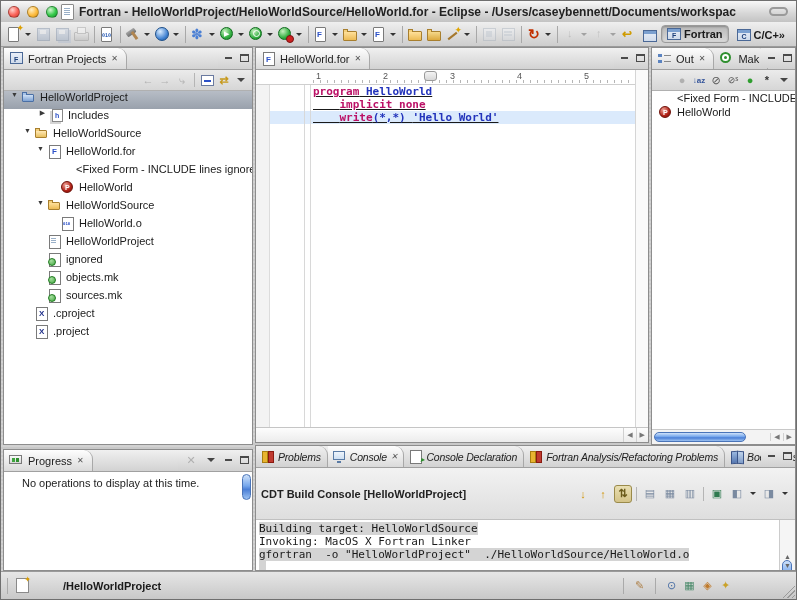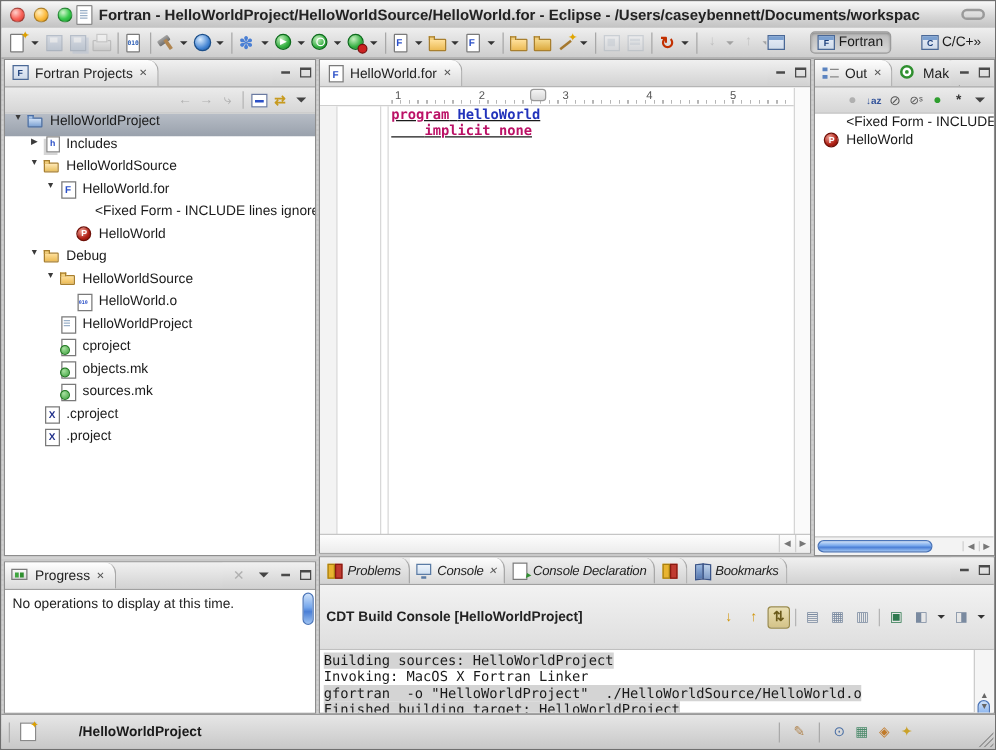--- a/index.html
+++ b/index.html
@@ -53,21 +53,21 @@
   .tbi-search::before{content:"";left:2px;top:9px;width:11px;height:2px;background:#a5782e;transform:rotate(-38deg);}
   .tbi-search::after{content:"✦";color:#e0a500;font-size:9px;right:0;top:0;}
   .tbi-toggle-mark-occurrences::before,.tbi-toggle-block-selection::before{content:"";left:2px;top:2px;width:11px;height:11px;border:1px solid #99a5b5;background:linear-gradient(#f5f7fa,#d5dae2);}
   .tbi-toggle-mark-occurrences::after{content:"";left:5px;top:5px;width:6px;height:6px;background:#b9c4d2;}
   .tbi-toggle-block-selection::after{content:"";left:4px;top:5px;width:8px;height:2px;background:#b9c4d2;box-shadow:0 3px 0 #b9c4d2;}
   .tbi-terminate::before{content:"↻";color:#c23000;font-weight:bold;font-size:14px;left:2px;top:1px;}
   .tbi-next-annotation::before{content:"↓";color:#8a8a8a;font-weight:bold;font-size:11px;left:5px;top:2px;}
   .tbi-previous-annotation::before{content:"↑";color:#8a8a8a;font-weight:bold;font-size:11px;left:5px;top:2px;}
   .tbi-last-edit-location::before{content:"↩";color:#cf9b00;font-weight:bold;font-size:12px;left:2px;top:2px;}
   .tbi-back::before{content:"←";color:#9a9a9a;font-weight:bold;font-size:12px;left:2px;top:2px;}
-  .perspectives{margin-left:auto;display:flex;align-items:center;gap:19px;flex:none;padding-right:2px;}
+  .perspectives{margin-left:auto;display:flex;align-items:flex-end;gap:3px;flex:none;padding-right:2px;font-weight:bold;}
   .persp{display:flex;align-items:center;gap:3px;padding:2px 5px;border-radius:4px;font-size:11px;white-space:nowrap;}
   .persp.active{background:linear-gradient(#b9b9b9,#d8d8d8);box-shadow:inset 0 1px 2px #8a8a8a;border:1px solid #9a9a9a;}
   .pico{width:14px;height:12px;border:1px solid #4a6896;background:linear-gradient(#e8eef8,#cfdbeb);position:relative;box-sizing:border-box;flex:none;}
   .pico::before{content:"";position:absolute;left:0;right:0;top:0;height:3px;background:#7ba0d0;}
   .pico.f::after,.pico.c::after{position:absolute;left:4px;top:3px;font:bold 7px "Liberation Sans",sans-serif;color:#1c3f7a;}
   .pico.f::after{content:"F";}
   .pico.c::after{content:"C";}
   
   .panel{position:absolute;background:#fff;border:1px solid #8d8d8d;box-sizing:border-box;display:flex;flex-direction:column;}
   .tabrow{height:21px;background:linear-gradient(#f0f0f0,#d2d2d2);border-bottom:1px solid #a0a0a0;
@@ -156,21 +156,21 @@
   .overview{position:absolute;right:0;top:0;bottom:14px;width:12px;border-left:1px solid #d5d5d5;background:#fafafa;}
   .ehscroll{position:absolute;left:0;right:0;bottom:0;height:14px;border-top:1px solid #c5c5c5;background:linear-gradient(#fdfdfd,#ececec);display:flex;justify-content:flex-end;align-items:center;}
   .harrow{font-size:7px;color:#777;padding:0 3px;border-left:1px solid #d0d0d0;height:100%;display:flex;align-items:center;}
   
   .orow{height:14px;display:flex;align-items:center;font-size:11px;white-space:nowrap;overflow:hidden;}
   .ohscroll{position:absolute;left:0;right:0;bottom:0;height:14px;border-top:1px solid #c8c8c8;background:#f3f3f3;display:flex;align-items:center;}
   .aquathumb{background:linear-gradient(#cfe2fa,#76a7ec 45%,#4b7fd6 60%,#9cc2f2);border:1px solid #4a74b8;border-radius:6px;box-sizing:border-box;}
   .ohthumb{margin-left:2px;width:92px;height:10px;}
   .oharrows{margin-left:auto;display:flex;}
   
-  .progress-msg{padding:5px 6px;font-size:11px;color:#222;}
+  .progress-msg{padding:5px 6px;font-size:11px;color:#222;margin-left:12px;}
   .pvthumb{position:absolute;right:1px;top:2px;width:9px;height:26px;}
   
   .cheader{height:19px;display:flex;align-items:center;font-size:11px;font-weight:bold;color:#222;
     padding:16px 5px;background:linear-gradient(#f2f2f2,#dedede);border-bottom:1px solid #c0c0c0;flex:none;gap:2px;}
   .cheader .spacer{flex:1;}
   .ci{width:18px;height:16px;display:flex;align-items:center;justify-content:center;font-size:11px;font-weight:bold;flex:none;}
   .ci-gold{color:#d1950a;}
   .ci-lock{background:linear-gradient(#e9dfb2,#d4c388);border:1px solid #9a8a4a;border-radius:3px;color:#6a5a1a;width:16px;}
   .ci-gray{color:#7a8aa0;font-weight:normal;}
   .ci-pin{color:#2f7a4f;font-weight:normal;}
@@ -346,21 +346,21 @@
       <span class="vbi">
           <span class="menu-tri"></span>
         </span>
     </div>
     <div class="content" id="fp-tree">
         <div class="trow sel" style="padding-left: 4px;">
           <span class="tarrow">▼</span>
           <span class="tic tic-project"></span>
           <span class="tlabel">HelloWorldProject</span>
         </div>
-        <div class="trow" style="padding-left: 17px;">
+        <div class="trow" style="padding-left: 32px;">
           <span class="tarrow">▶</span>
           <span class="tic tic-includes"></span>
           <span class="tlabel">Includes</span>
         </div>
         <div class="trow" style="padding-left: 17px;">
           <span class="tarrow">▼</span>
           <span class="tic tic-sourcefolder"></span>
           <span class="tlabel">HelloWorldSource</span>
         </div>
         <div class="trow" style="padding-left: 30px;">
@@ -370,44 +370,39 @@
         </div>
         <div class="trow" style="padding-left: 56px;">
           <span class="tarrow"></span>
           <span class="tlabel">&lt;Fixed Form - INCLUDE lines ignored&gt;</span>
         </div>
         <div class="trow" style="padding-left: 43px;">
           <span class="tarrow"></span>
           <span class="tic tic-program"></span>
           <span class="tlabel">HelloWorld</span>
         </div>
-        <div class="trow" style="padding-left: 17px;">
-          <span class="tarrow">▼</span>
-          <span class="tic tic-folder"></span>
-          <span class="tlabel">Debug</span>
-        </div>
         <div class="trow" style="padding-left: 30px;">
           <span class="tarrow">▼</span>
           <span class="tic tic-folder"></span>
           <span class="tlabel">HelloWorldSource</span>
         </div>
         <div class="trow" style="padding-left: 43px;">
           <span class="tarrow"></span>
           <span class="tic tic-obj"></span>
           <span class="tlabel">HelloWorld.o</span>
         </div>
         <div class="trow" style="padding-left: 30px;">
           <span class="tarrow"></span>
           <span class="tic tic-doc"></span>
           <span class="tlabel">HelloWorldProject</span>
         </div>
         <div class="trow" style="padding-left: 30px;">
           <span class="tarrow"></span>
           <span class="tic tic-mk"></span>
-          <span class="tlabel">cproject</span>
+          <span class="tlabel">ignored</span>
         </div>
         <div class="trow" style="padding-left: 30px;">
           <span class="tarrow"></span>
           <span class="tic tic-mk"></span>
           <span class="tlabel">objects.mk</span>
         </div>
         <div class="trow" style="padding-left: 30px;">
           <span class="tarrow"></span>
           <span class="tic tic-mk"></span>
           <span class="tlabel">sources.mk</span>
@@ -442,20 +437,21 @@
         <div class="ruler-marker"></div>
       <span class="rnum" style="left: 60px;">1</span>
           <span class="rnum" style="left: 127px;">2</span>
           <span class="rnum" style="left: 194px;">3</span>
           <span class="rnum" style="left: 261px;">4</span>
           <span class="rnum" style="left: 328px;">5</span>
         </div>
       <div class="codewrap" id="ed-lines">
           <div class="code-line"><span class="seg-kw">program</span><span class="seg-pl"> </span><span class="seg-id">HelloWorld</span></div>
           <div class="code-line"><span class="seg-pl">    </span><span class="seg-kw">implicit none</span></div>
+          <div class="code-line hl"><span class="seg-pl">    </span><span class="seg-kw">write</span><span class="seg-id">(*,*) </span><span class="seg-str">'Hello World'</span></div>
         </div>
       <div class="gutter"></div>
       <div class="colline l1"></div>
       <div class="colline l2"></div>
       <div class="overview"></div>
       <div class="ehscroll">
         <span class="harrow">◀</span>
         <span class="harrow">▶</span>
       </div>
     </div>
@@ -540,20 +536,21 @@
         <span class="vti vti-console"></span>
         <span>Console</span>
         <span class="tabx">✕</span>
       </div>
       <div class="vtab ctab">
         <span class="vti vti-fdecl"></span>
         <span>Console Declaration</span>
       </div>
       <div class="vtab ctab">
         <span class="vti vti-problems"></span>
+        <span>Fortran Analysis/Refactoring Problems</span>
       </div>
       <div class="vtab ctab">
         <span class="vti vti-bookmarks"></span>
         <span>Bookmarks</span>
       </div>
       <div class="minmax">
         <span class="wbtn wbtn-min"></span>
         <span class="wbtn wbtn-max"></span>
       </div>
     </div>
@@ -569,24 +566,23 @@
       <span class="ci ci-gray">▥</span>
       <span class="vbi-sep"></span>
       <span class="ci ci-pin">▣</span>
       <span class="ci ci-gray">◧</span>
       <span class="tb-dd"></span>
       <span class="ci ci-gray">◨</span>
       <span class="tb-dd"></span>
     </div>
     <div class="content">
       <div id="console-body">
-          <div class="cline"><span class="sel">Building sources: HelloWorldProject</span></div>
+          <div class="cline"><span class="sel">Building target: HelloWorldSource</span></div>
           <div class="cline"><span>Invoking: MacOS X Fortran Linker</span></div>
           <div class="cline"><span class="sel">gfortran  -o "HelloWorldProject"  ./HelloWorldSource/HelloWorld.o</span></div>
-          <div class="cline"><span class="sel">Finished building target: HelloWorldProject</span></div>
           <div class="cline"><span class="sel"> </span></div>
           <div class="cline"></div>
           <div class="cline"><span class="sel">**** Build Finished ****</span></div>
         </div>
       <div class="vsb">
         <span class="aquathumb vsbthumb"></span>
         <span class="vsbarrows">
           <span>▲</span>
           <span>▼</span>
         </span>

